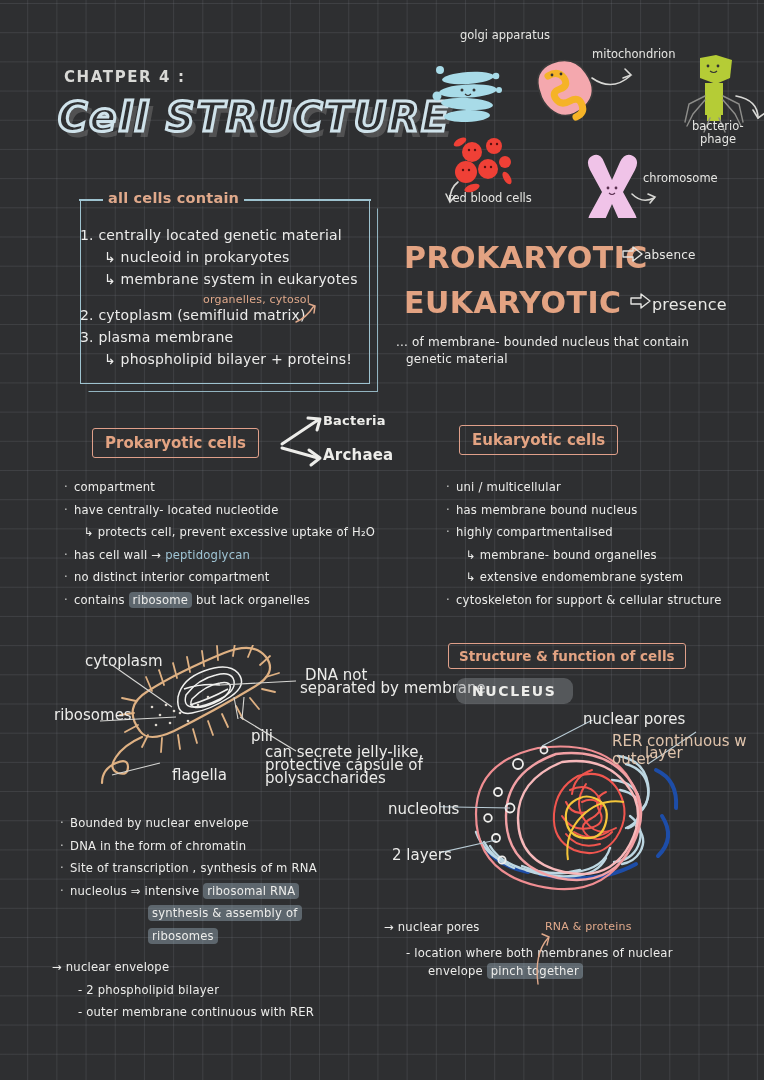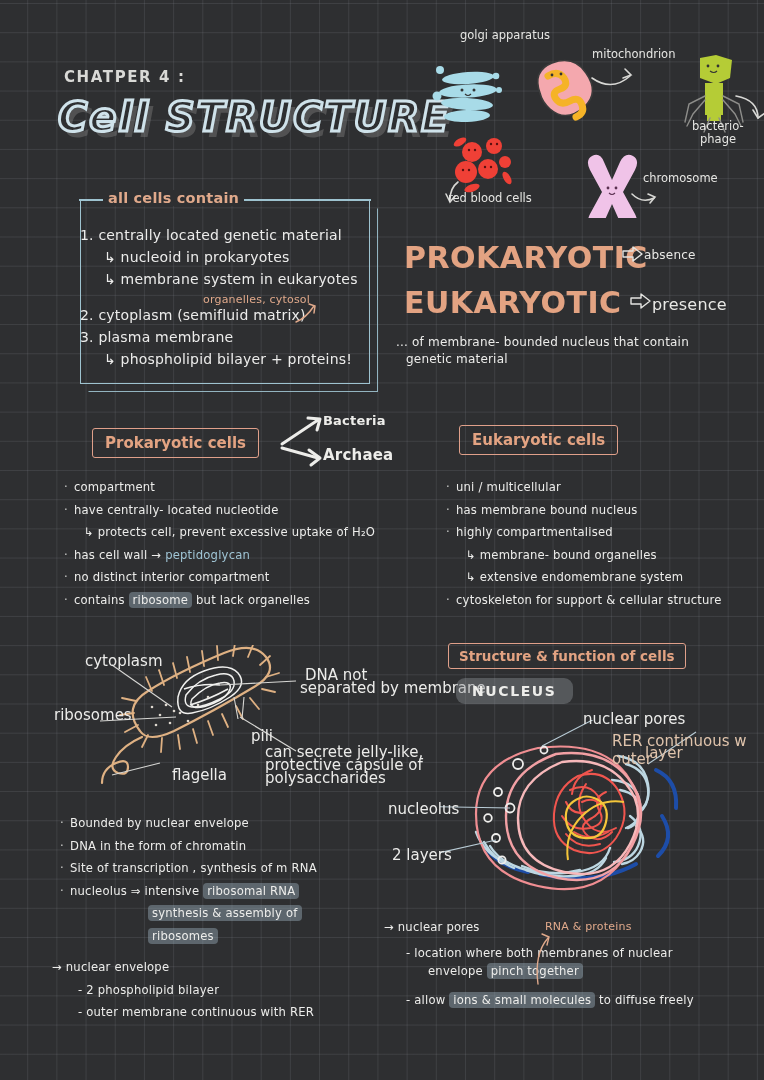--- a/index.html
+++ b/index.html
@@ -434,21 +434,21 @@
     <div class="row sub">-   outer membrane continuous with RER</div>
   </div>
 
   <div class="abs hand" id="np-block">
     <div class="row">→ nuclear pores</div>
     <div class="row sub">
       <span>-   location where both membranes of nuclear</span><br>
       <span style="padding-left:22px;display:inline-block;" id="np-l2a">envelope <span class="hl">pinch together</span></span>
     </div>
     <div class="row sub" style="margin-top:4px;">
-      <span id="np-l1b">-   allow <span class="hl">ions &amp; small molecules</span> to diffuse freely</span><br>
+      <br>
     </div>
   </div>
   <div class="abs hand" id="rna-note">RNA &amp; proteins</div>
   <svg class="abs" style="left:528px;top:928px;" width="28" height="60">
     <path d="M10,56 q-4,-30 10,-46" stroke="#e0a98b" fill="none" stroke-width="1.4" stroke-linecap="round"></path>
     <path d="M14,6 l7,3 -2,8" stroke="#e0a98b" fill="none" stroke-width="1.4" stroke-linecap="round"></path>
   </svg>
 
 </div>
 

